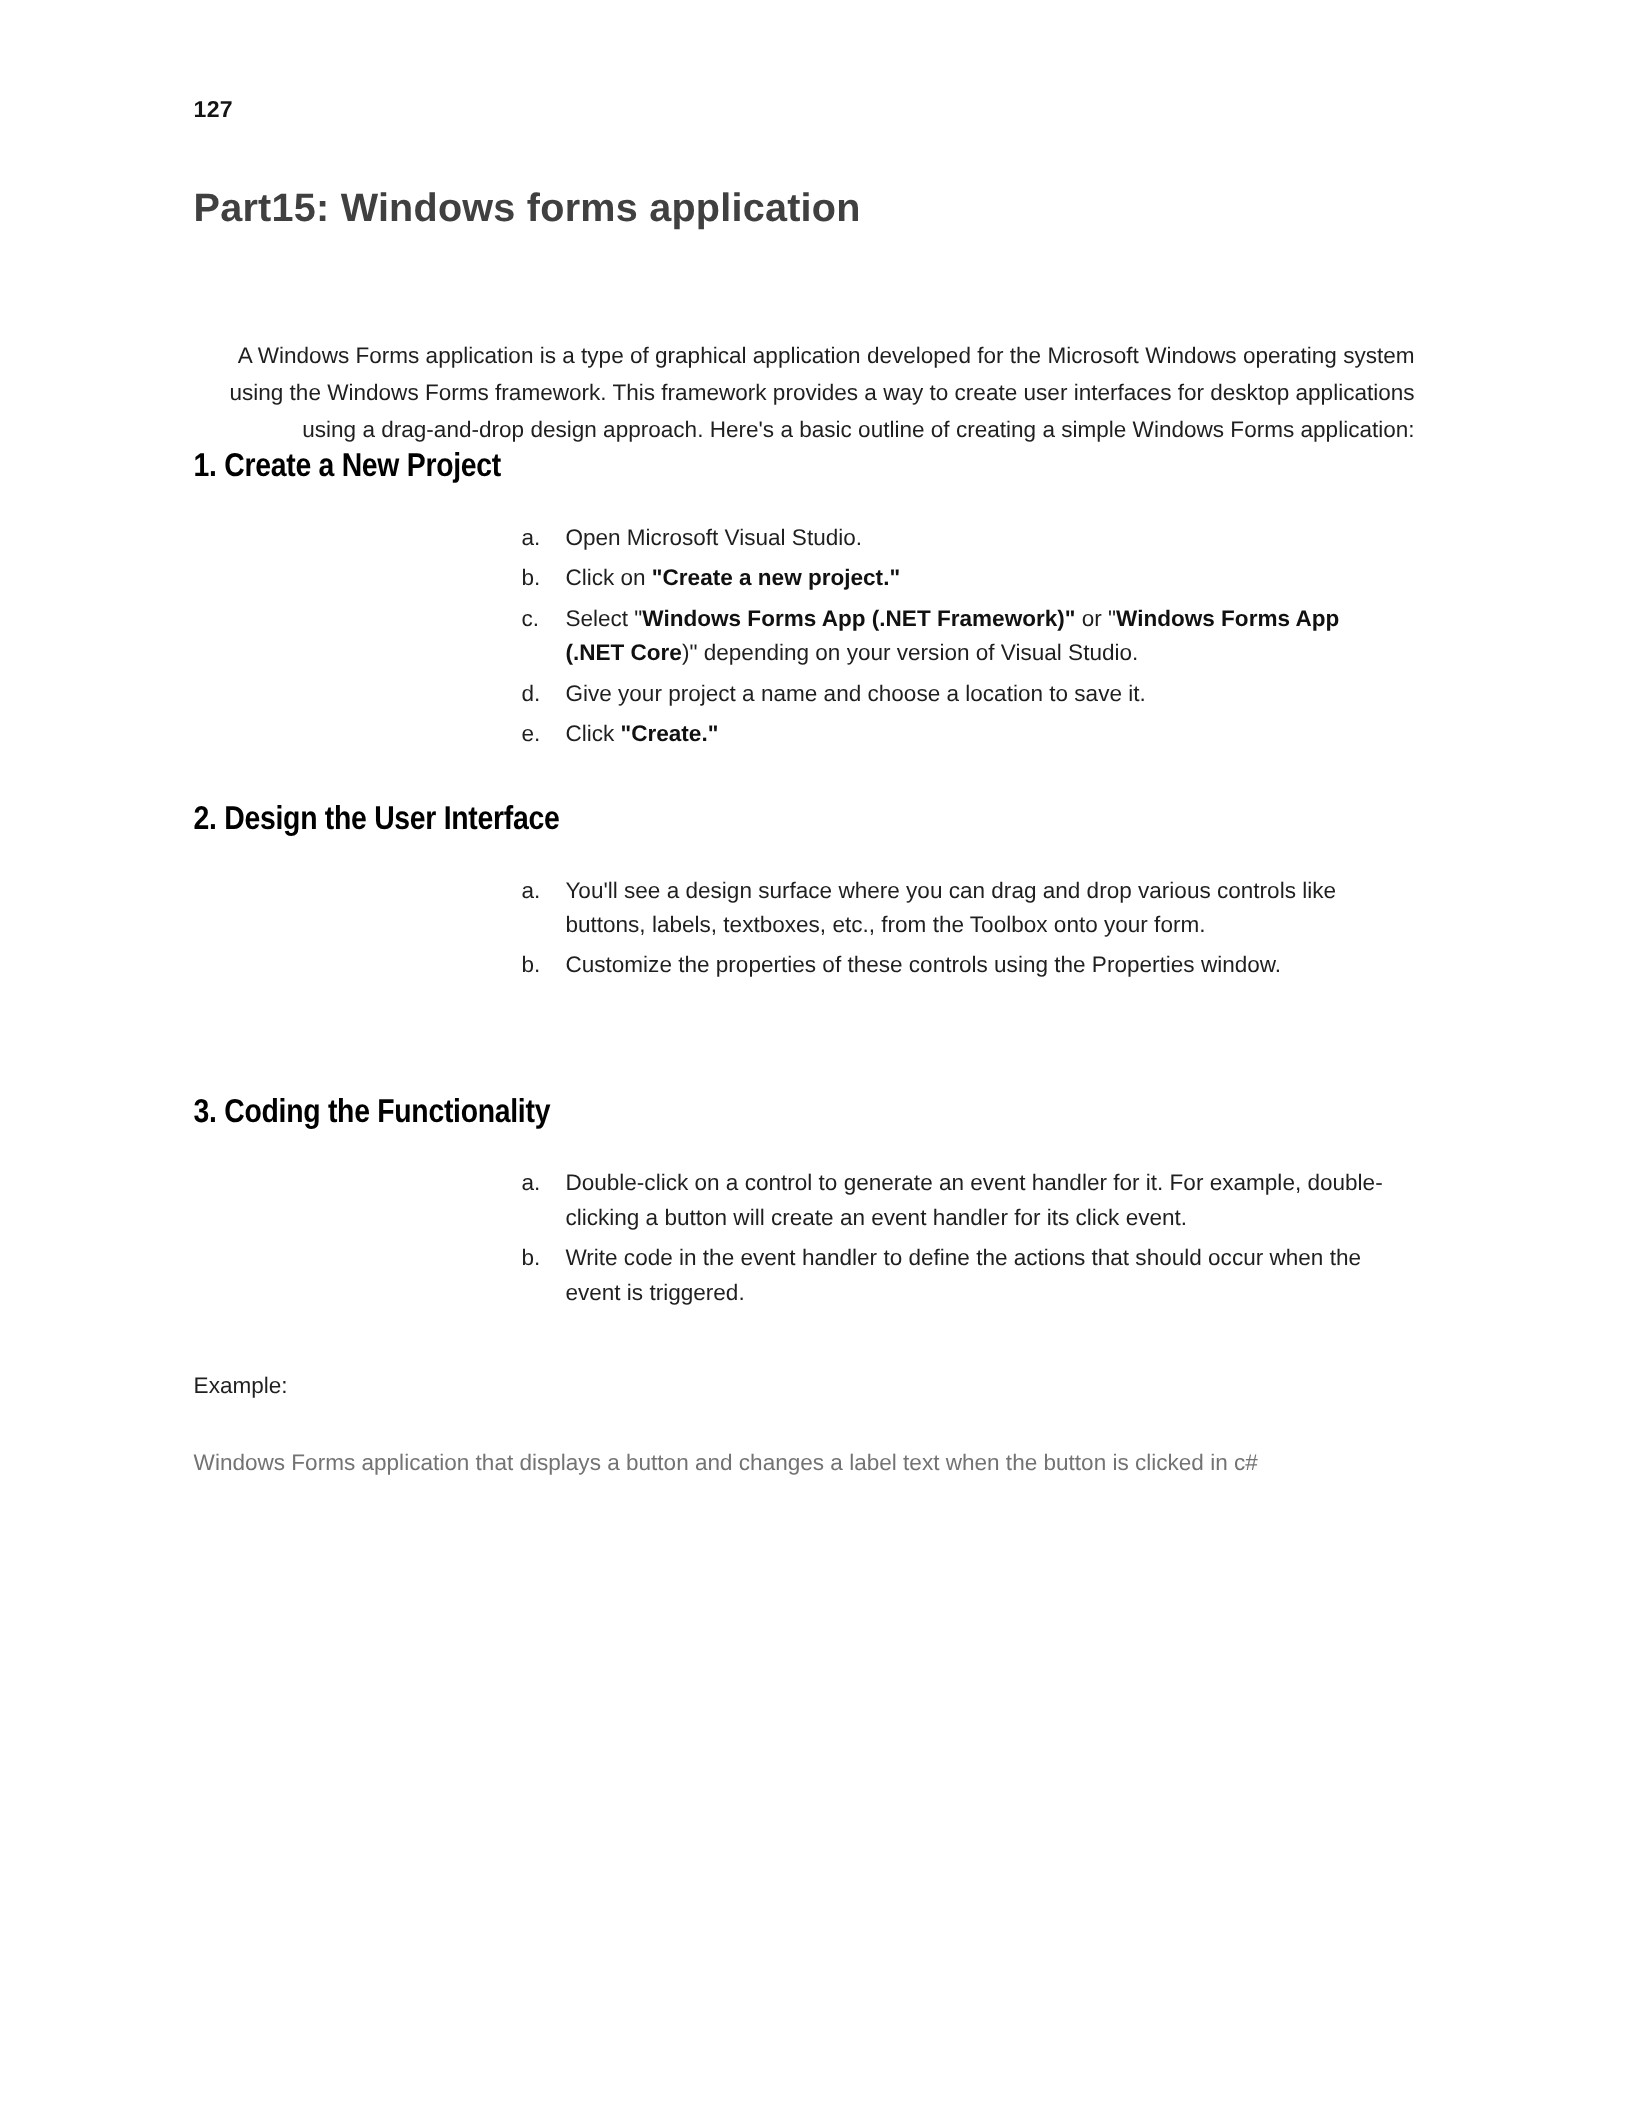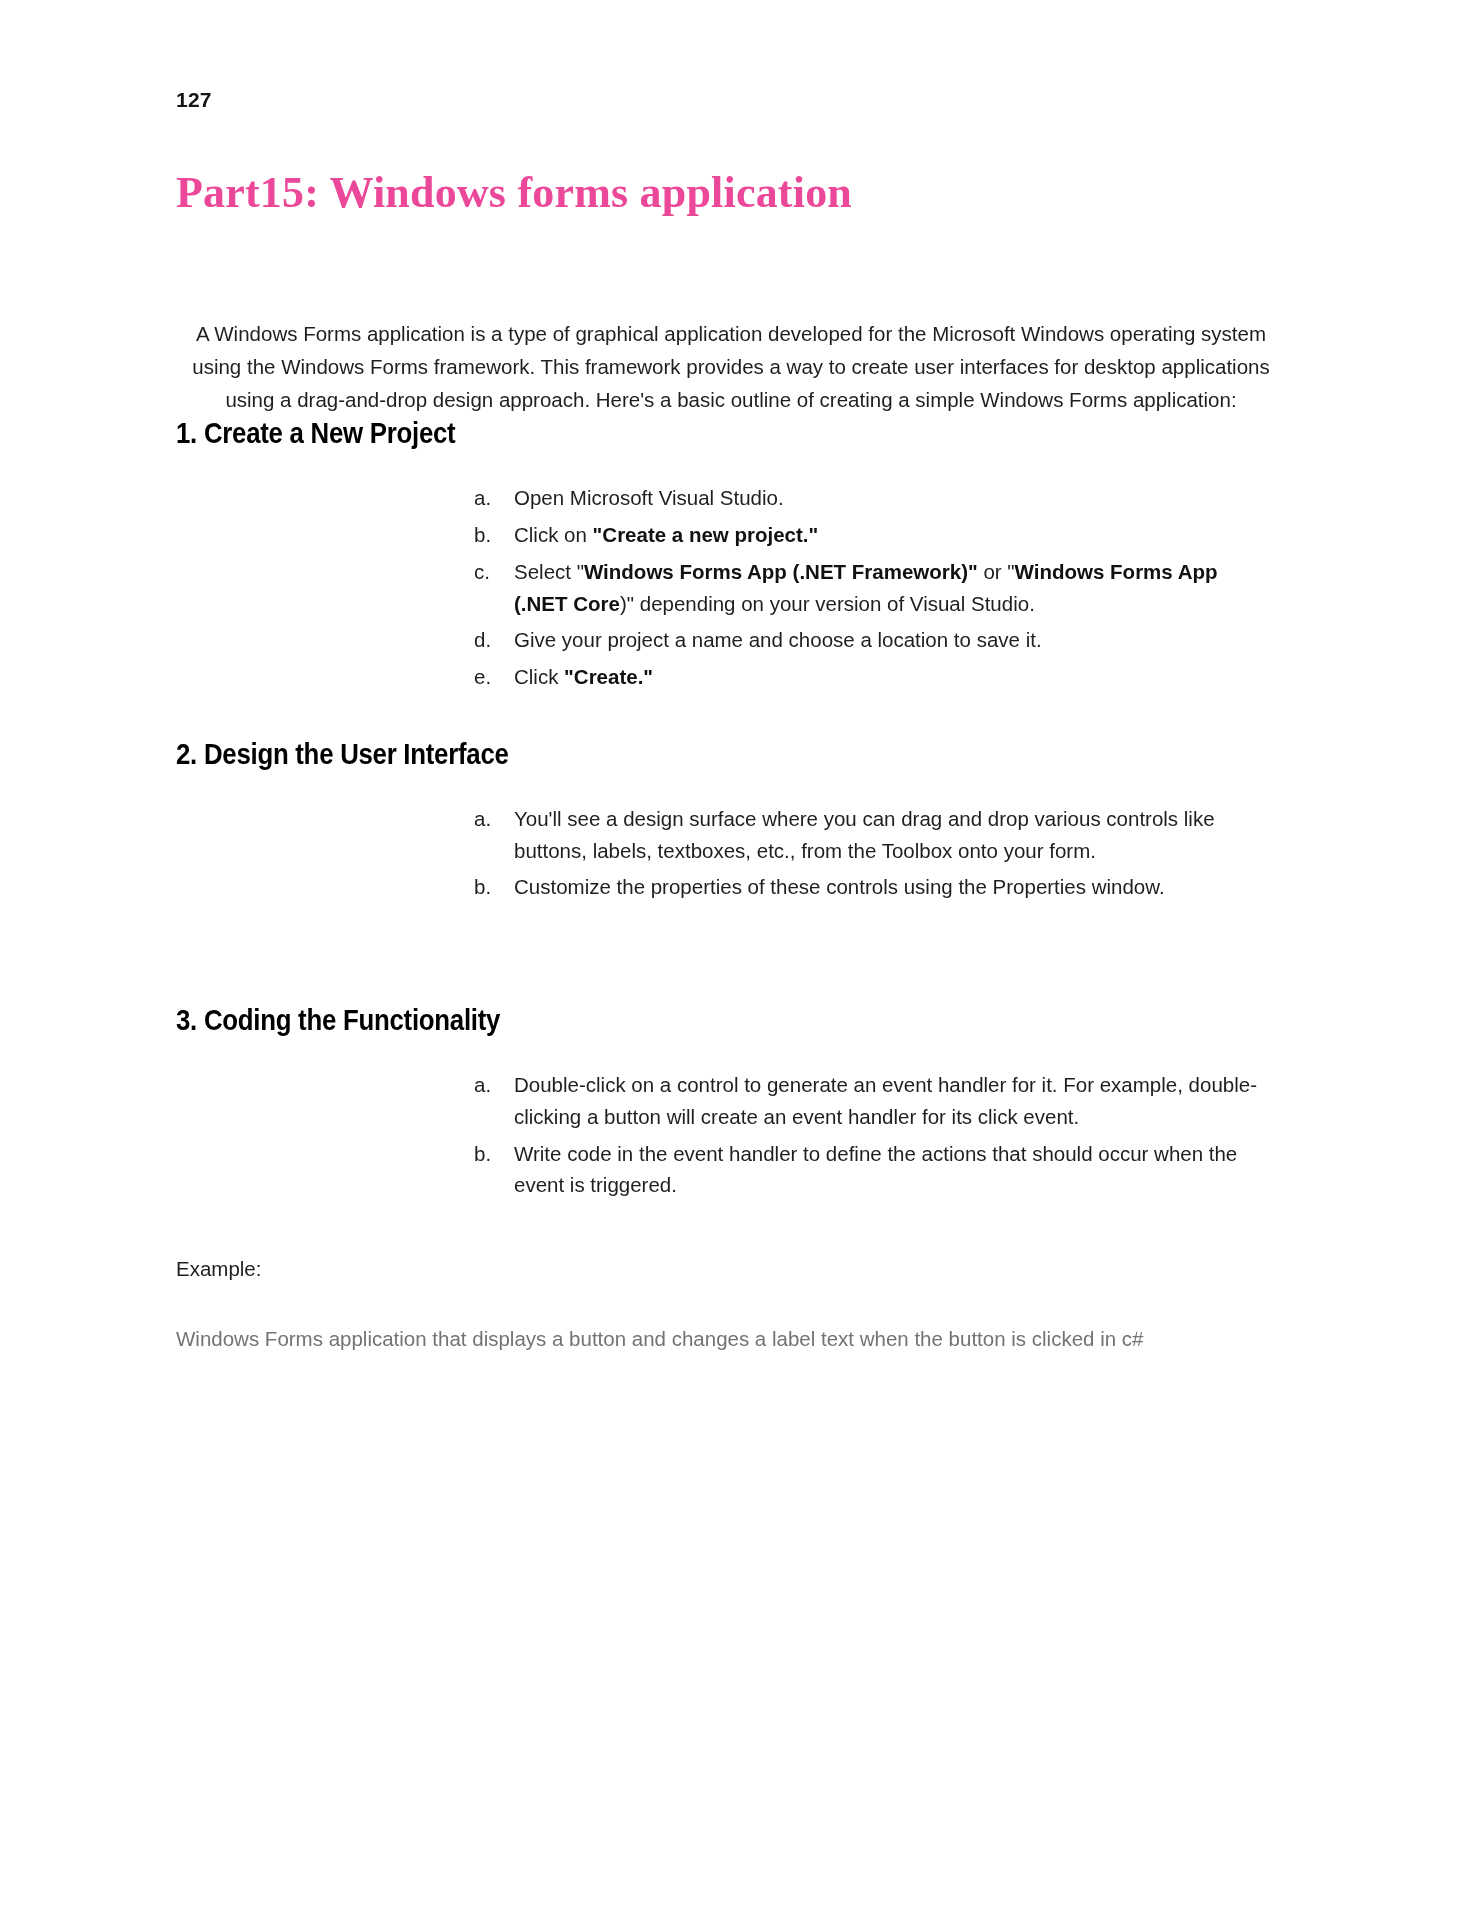--- a/index.html
+++ b/index.html
@@ -22,35 +22,35 @@
     padding: 0 176px 0 176px;
   }
   .page-number {
     font-size: 21px;
     font-weight: bold;
     color: #141414;
     padding-top: 88px;
     letter-spacing: 0.2px;
   }
   h1.part-title {
-    font-family: Liberation Serif, serif;
-    font-size: 44px;
+    font-family: Liberation Sans, sans-serif;
+    font-size: 36px;
     font-weight: bold;
-    color: #ec4899;
+    color: #404040;
     margin: 56px 0 0 0;
     letter-spacing: 0.2px;
     line-height: 1.15;
   }
   p.intro {
     font-size: 20.5px;
     line-height: 1.62;
     color: #1f1f1f;
     margin: 98px 0 0 0;
     max-width: 1110px;
-    text-align: center;
+    text-align: right;
   }
   h2.section {
     font-family: "Liberation Sans", sans-serif;
     font-size: 30px;
     font-weight: bold;
     color: #000000;
     margin: 0;
     transform: scaleX(0.86);
     transform-origin: left center;
     letter-spacing: -0.3px;

